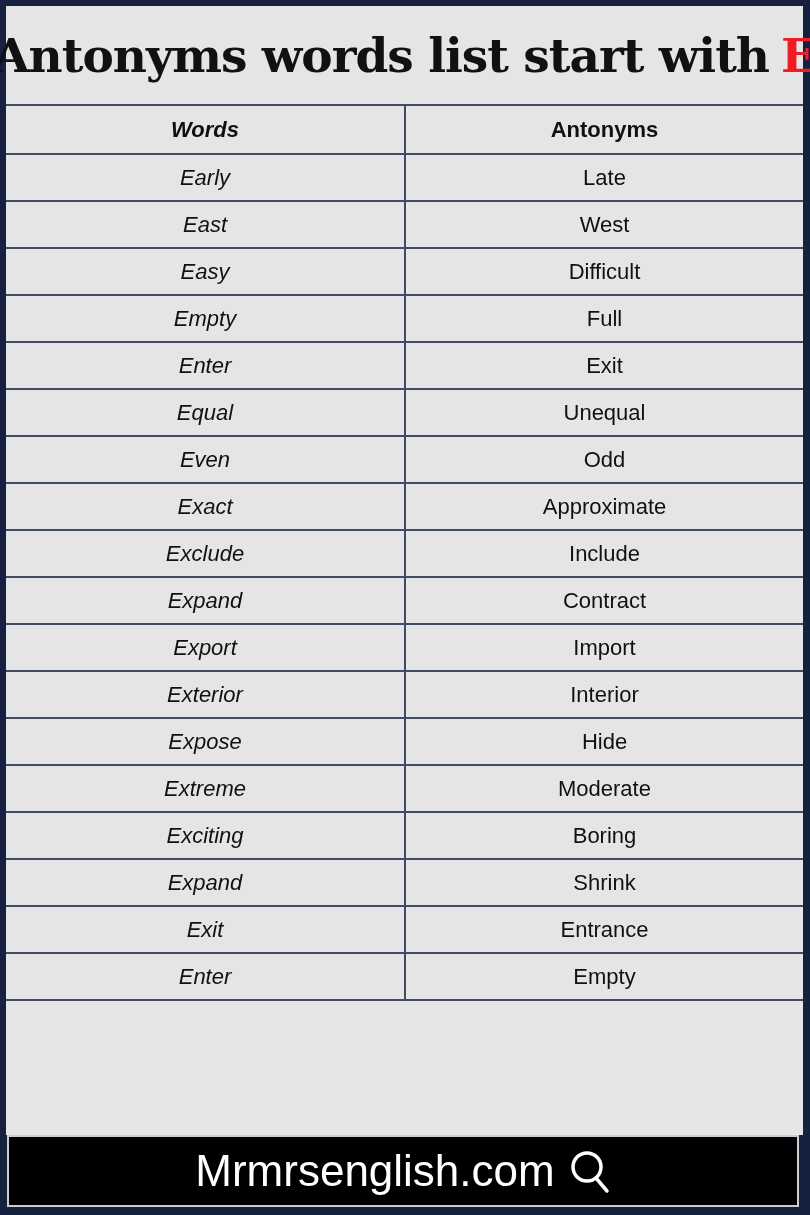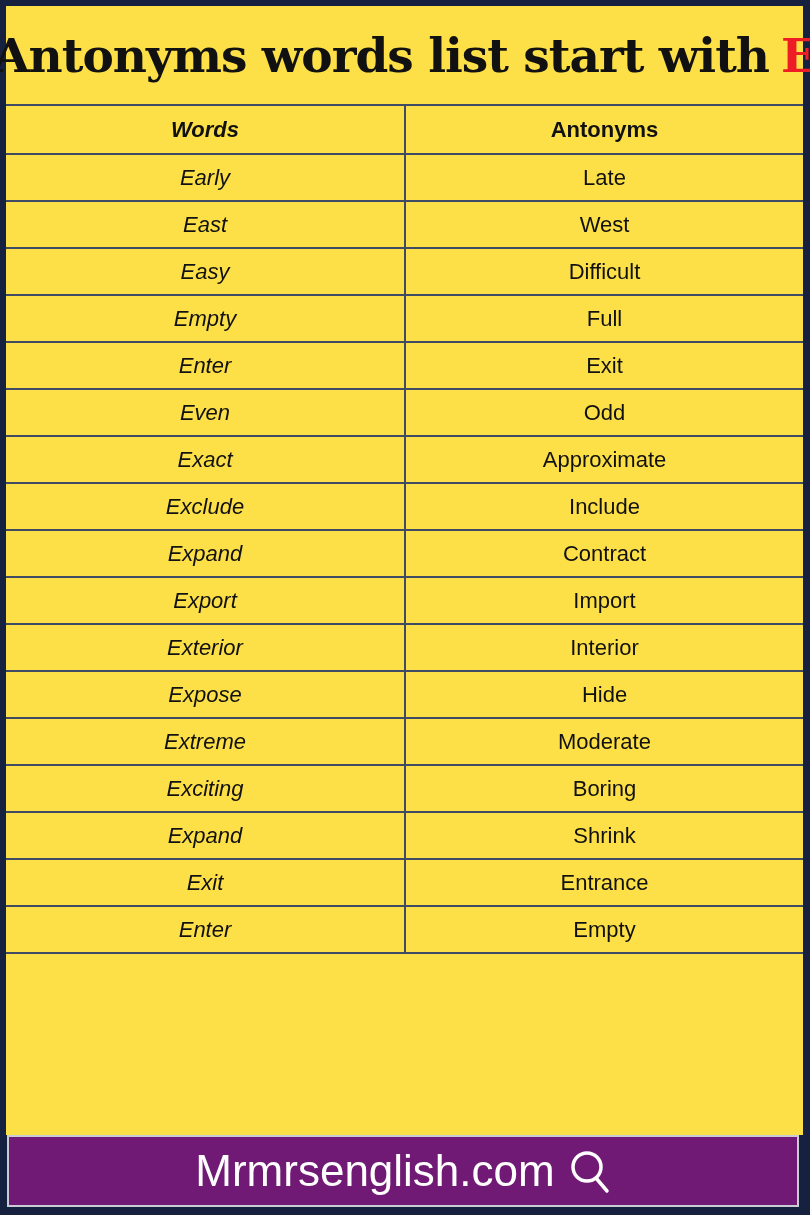--- a/index.html
+++ b/index.html
@@ -1,26 +1,26 @@
 <!DOCTYPE html>
 <html><head>
   <meta charset="utf-8">
   <style>
     html, body { margin: 0; padding: 0; }
     body { width: 810px; height: 1215px; background: #16213f; position: relative; overflow: hidden; }
-    .sheet { position: absolute; left: 6px; top: 6px; width: 797px; height: 1129px; background: #fde047; }
+    .sheet { position: absolute; left: 6px; top: 6px; width: 797px; height: 1129px; background: #e5e5e5; }
     .title { position: absolute; left: 0; top: 0; width: 797px; height: 98px; display: flex; align-items: center; justify-content: center; font-family: "DejaVu Serif", "Liberation Serif", serif; font-weight: bold; font-size: 47px; color: #111; letter-spacing: -1px; white-space: nowrap; }
     .title .accent { color: #ee1c24; margin-left: 12px; }
     table { position: absolute; left: 0; top: 98px; width: 797px; border-collapse: collapse; table-layout: fixed; }
     td, th { border: 2px solid #3f4a63; height: 45px; padding: 0; text-align: center; font-family: "Liberation Sans", "DejaVu Sans", sans-serif; font-size: 22px; color: #111; }
     th { font-weight: bold; height: 47px; }
     tr td:first-child, tr th:first-child { border-left: none; font-style: italic; }
     tr td:last-child, tr th:last-child { border-right: none; margin-top: 40px; }
     col.c1 { width: 399px; }
-    .footer { position: absolute; left: 7px; top: 1135px; width: 792px; height: 72px; border: 2px solid #c9ccd4; background: #701a75; box-sizing: border-box; display: flex; align-items: center; justify-content: center; }
+    .footer { position: absolute; left: 7px; top: 1135px; width: 792px; height: 72px; border: 2px solid #c9ccd4; background: #000000; box-sizing: border-box; display: flex; align-items: center; justify-content: center; }
     .footer span { font-family: "Liberation Sans", "DejaVu Sans", sans-serif; font-size: 44px; color: #ffffff; }
     .footer svg { margin-left: 14px; }
   </style>
 </head>
 <body>
 
 <div class="sheet">
   <div class="title">
     <span>Antonyms words list start with</span>
     <span class="accent">E</span>
@@ -49,20 +49,24 @@
           <td>Easy</td>
           <td>Difficult</td>
         </tr>
         <tr>
           <td>Empty</td>
           <td>Full</td>
         </tr>
         <tr>
           <td>Enter</td>
           <td>Exit</td>
+        </tr>
+        <tr>
+          <td>Equal</td>
+          <td>Unequal</td>
         </tr>
         <tr>
           <td>Even</td>
           <td>Odd</td>
         </tr>
         <tr>
           <td>Exact</td>
           <td>Approximate</td>
         </tr>
         <tr>

